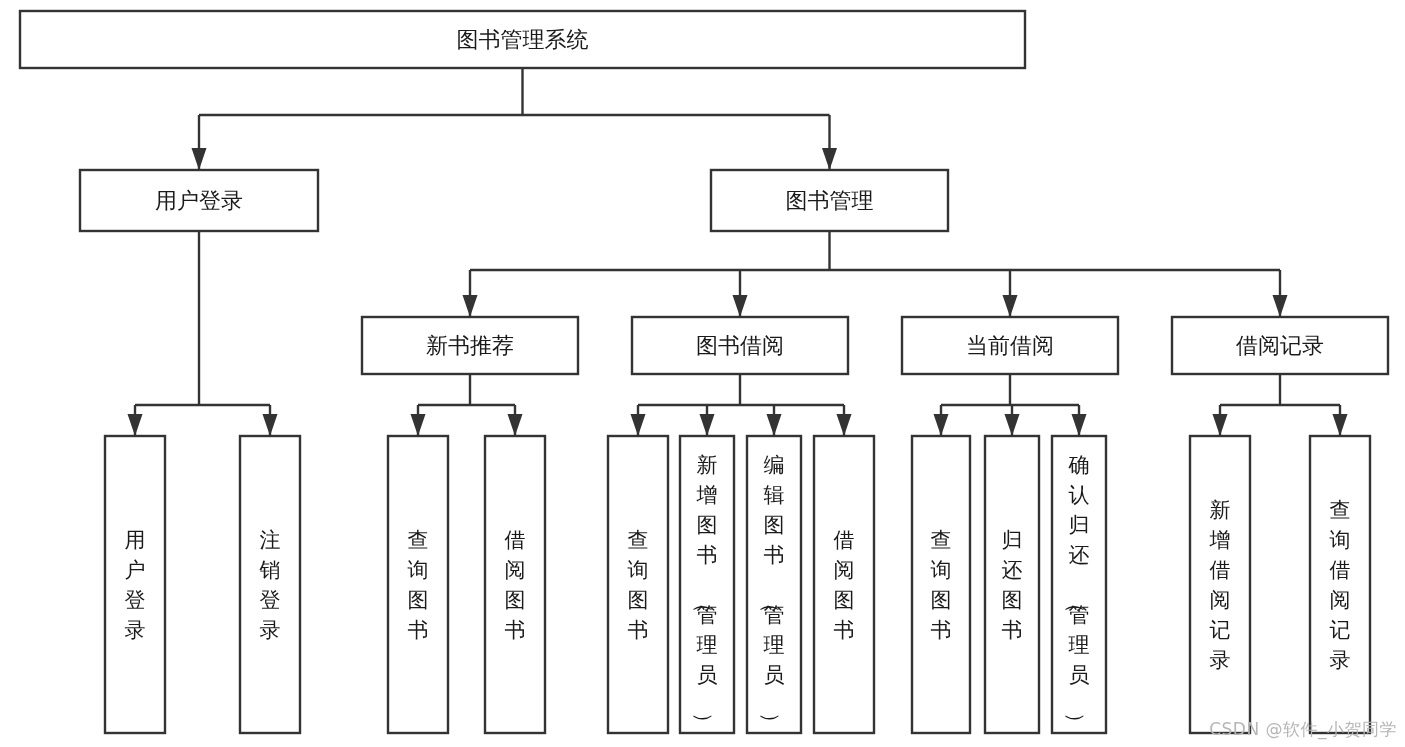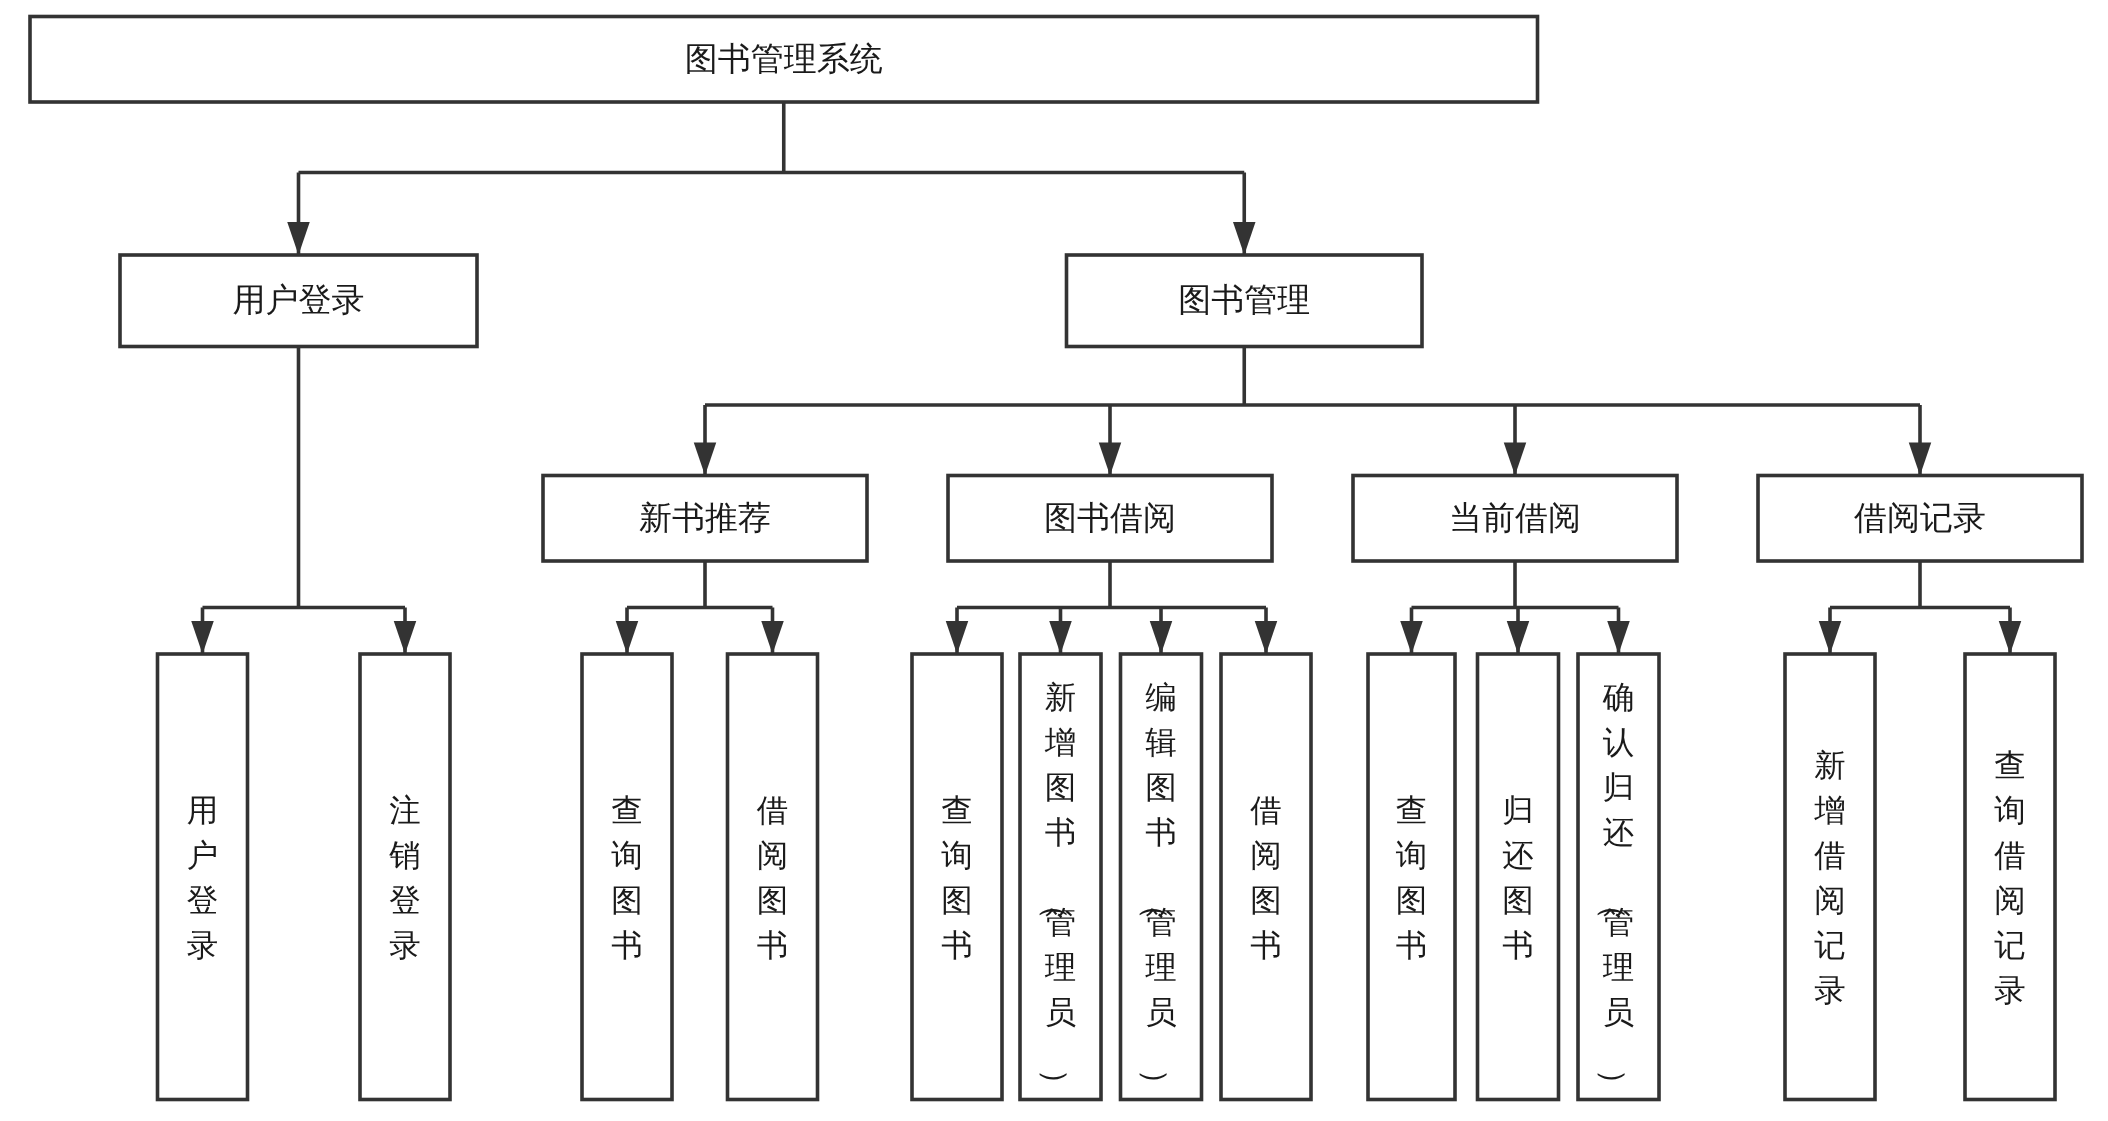--- a/index.html
+++ b/index.html
@@ -204,13 +204,14 @@
         <g>
           <rect x="1190" y="436" width="60" height="297" class="node-box"></rect>
           <text x="1220" y="517.3" class="node-label-vert"><tspan x="1220" dy="0">新</tspan><tspan x="1220" dy="30">增</tspan><tspan x="1220" dy="30">借</tspan><tspan x="1220" dy="30">阅</tspan><tspan x="1220" dy="30">记</tspan><tspan x="1220" dy="30">录</tspan></text>
         </g>
         <g>
           <rect x="1310" y="436" width="60" height="297" class="node-box"></rect>
           <text x="1340" y="517.3" class="node-label-vert"><tspan x="1340" dy="0">查</tspan><tspan x="1340" dy="30">询</tspan><tspan x="1340" dy="30">借</tspan><tspan x="1340" dy="30">阅</tspan><tspan x="1340" dy="30">记</tspan><tspan x="1340" dy="30">录</tspan></text>
         </g>
       </g>
   </svg>
+  <div class="watermark">CSDN @软件_小贺同学</div>
 </div>
 
 </body></html>

